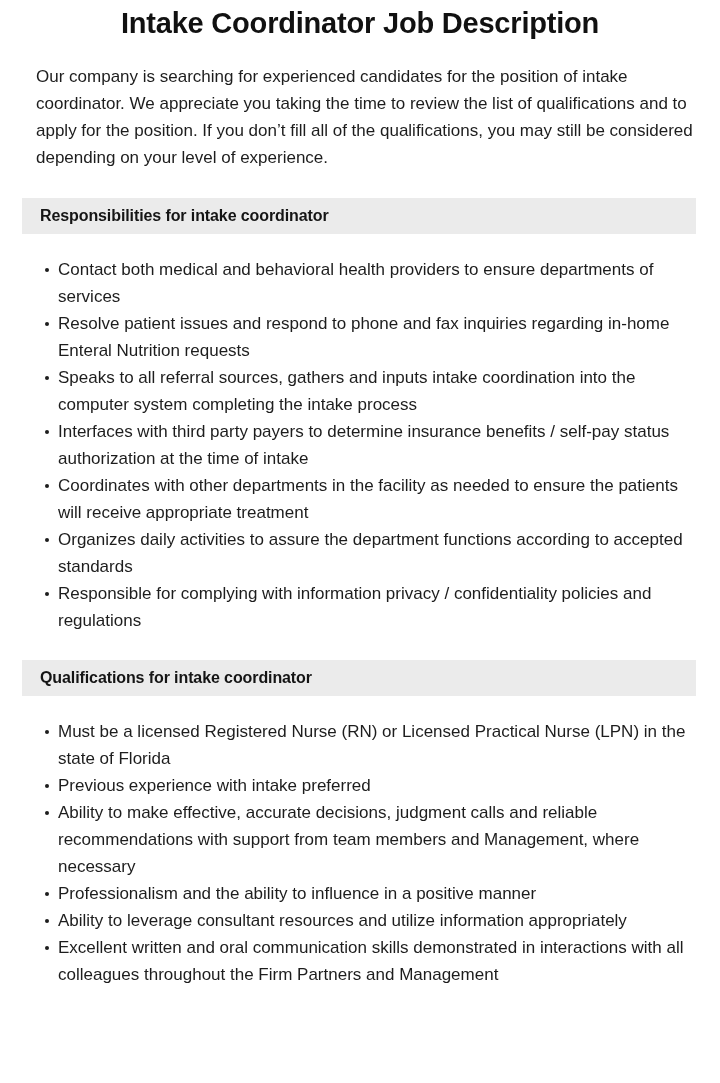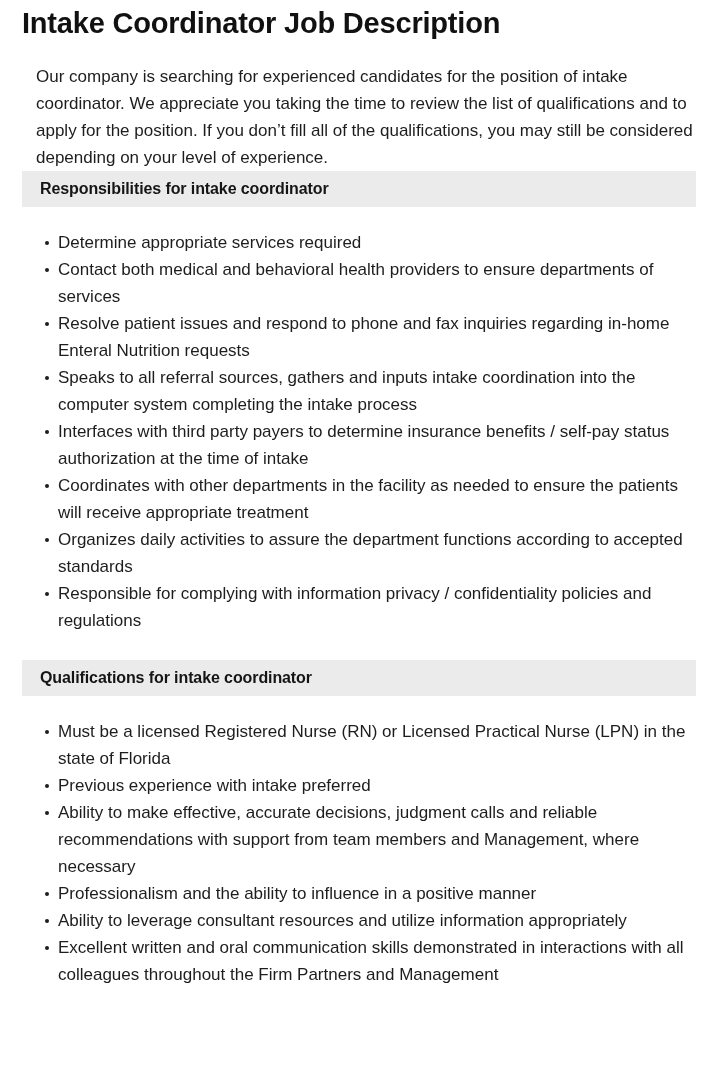--- a/index.html
+++ b/index.html
@@ -21,35 +21,37 @@
     padding: 0;
   }
 
   
   .doc-title {
     margin: 0;
     padding: 6px 22px 0 22px;
     font-size: 29px;
     font-weight: 700;
     line-height: 34px;
+    text-align: center;
     letter-spacing: -0.2px;
     color: #111111;
   }
 
   
   .intro {
     margin: 0;
     padding: 23px 24px 0 36px;
     font-size: 17px;
     line-height: 27px;
     color: #1d1d1d;
   }
 
   
   .section {
+    margin-top: 27px;
   }
   .section + .section {
     margin-top: 26px;
   }
 
   .section-header {
     margin: 0 24px 0 22px;
     background: #ebebeb;
     height: 36px;
     display: flex;
@@ -101,21 +103,20 @@
 
   <h1 class="doc-title">Intake Coordinator Job Description</h1>
 
   <p class="intro">Our company is searching for experienced candidates for the position of intake coordinator. We appreciate you taking the time to review the list of qualifications and to apply for the position. If you don’t fill all of the qualifications, you may still be considered depending on your level of experience.</p>
 
   <div class="section">
     <div class="section-header">
       <span class="section-header-text">Responsibilities for intake coordinator</span>
     </div>
     <ul class="bullet-list">
-      <li class="bullet-item">Determine appropriate services required</li>
       <li class="bullet-item">Contact both medical and behavioral health providers to ensure departments of services</li>
       <li class="bullet-item">Resolve patient issues and respond to phone and fax inquiries regarding in-home Enteral Nutrition requests</li>
       <li class="bullet-item">Speaks to all referral sources, gathers and inputs intake coordination into the computer system completing the intake process</li>
       <li class="bullet-item">Interfaces with third party payers to determine insurance benefits / self-pay status authorization at the time of intake</li>
       <li class="bullet-item">Coordinates with other departments in the facility as needed to ensure the patients will receive appropriate treatment</li>
       <li class="bullet-item">Organizes daily activities to assure the department functions according to accepted standards</li>
       <li class="bullet-item">Responsible for complying with information privacy / confidentiality policies and regulations</li>
     </ul>
   </div>
 

